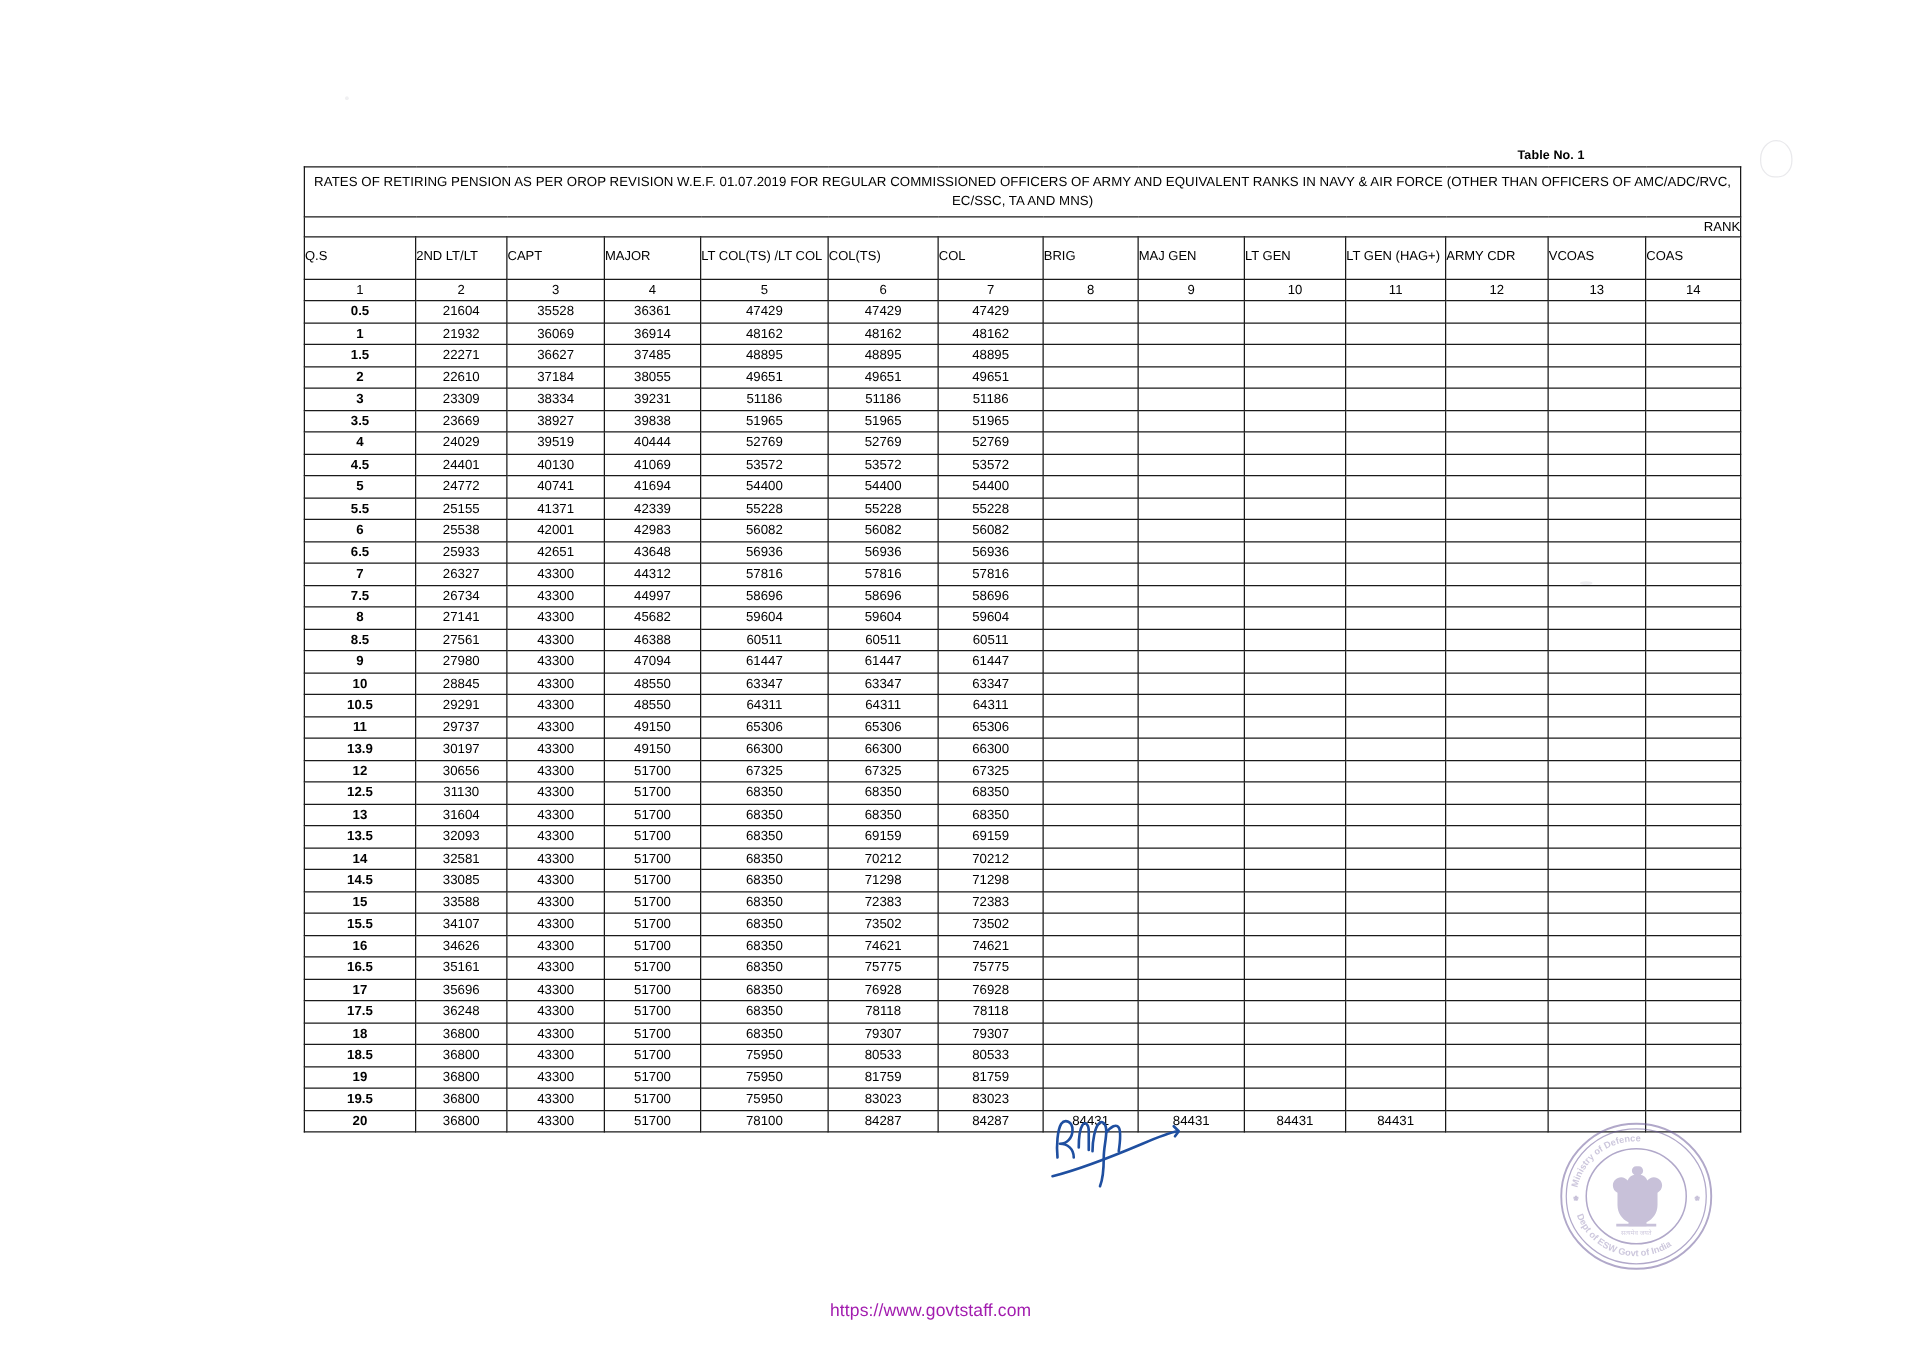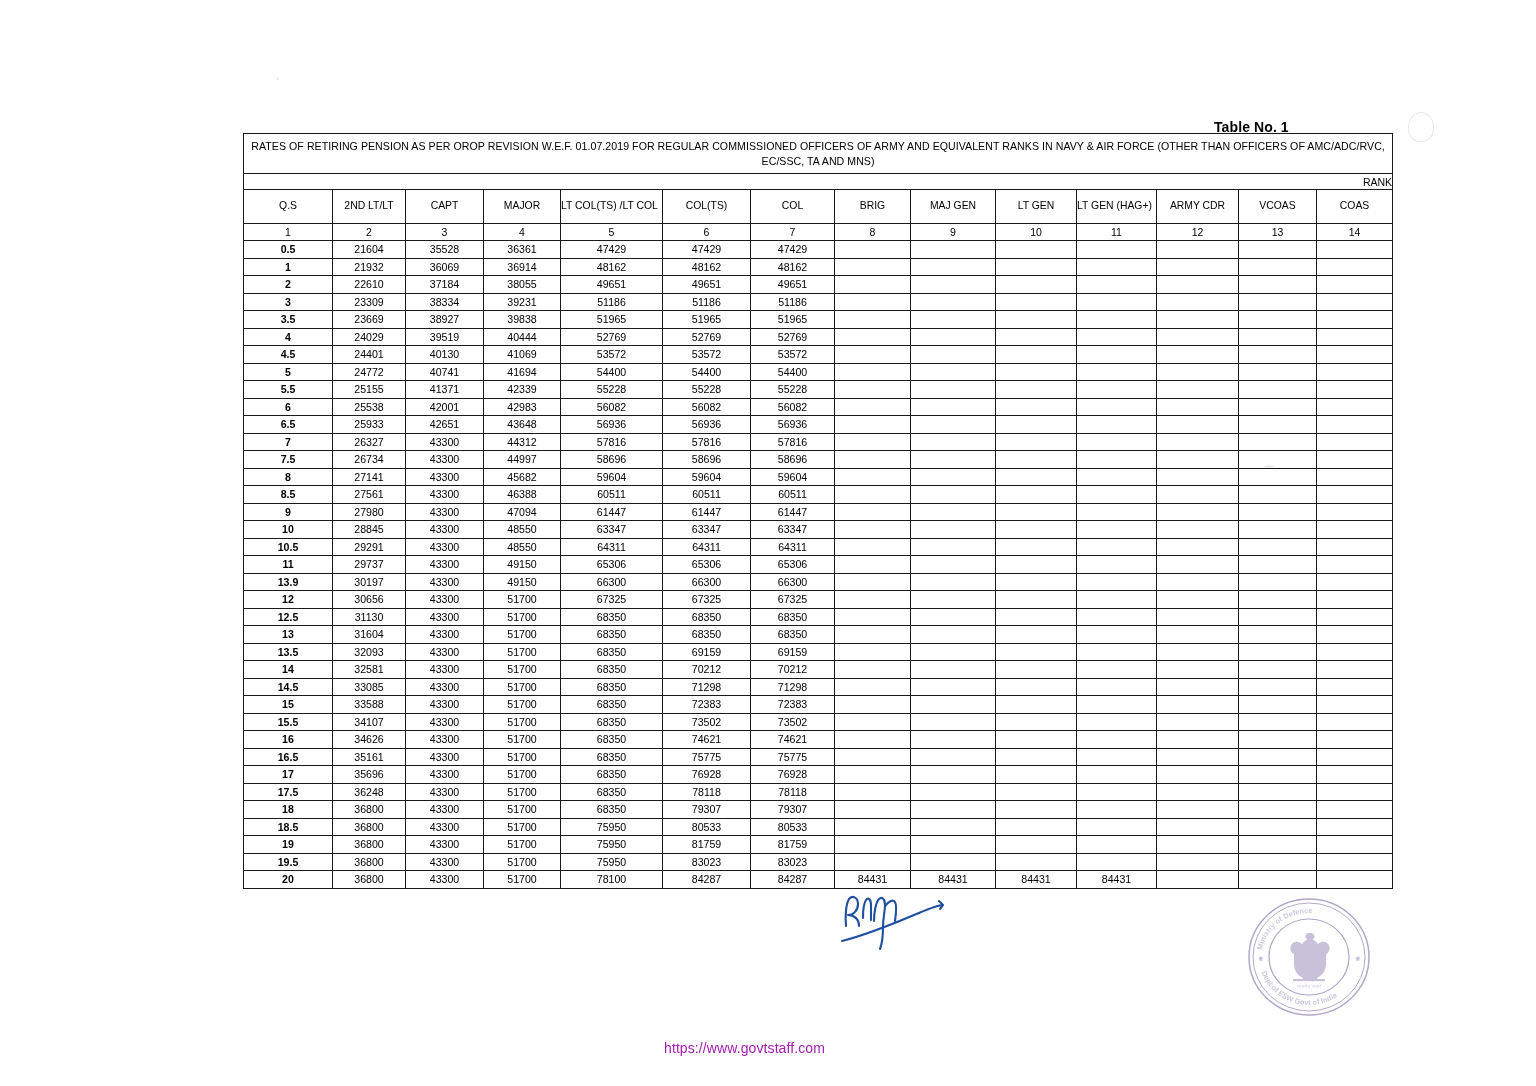--- a/index.html
+++ b/index.html
@@ -26,21 +26,21 @@
   }
   .scan-speck {
     position: absolute;
     background: #f0f0f2;
     border-radius: 50%;
   }
 
   .table-no {
     position: absolute;
     left: 1214px; top: 119px;
-    font-size: 14px;
+    font-size: 10px;
     font-weight: bold;
     letter-spacing: .1px;
     white-space: nowrap;
     text-align: right;
   }
 
   .sheet {
     position: absolute;
     left: 243px; top: 133px;
     width: 1119px;
@@ -72,21 +72,21 @@
   }
   .rank-cell {
     height: 16px;
     text-align: right;
     font-weight: bold;
     font-size: 10.5px;
     line-height: 14px;
   }
   .hdr-cell {
     height: 34px;
-    text-align: center;
+    text-align: left;
     font-weight: bold;
     font-size: 10.4px;
     line-height: 12.5px;
     padding: 2px 0 0 3px;
     overflow: hidden;
     white-space: pre-line;
   }
   .hdr-cell.wrapctr {
     text-align: left;
   }
@@ -224,20 +224,36 @@
           <td class="data-cell">48162</td>
           <td class="data-cell"></td>
           <td class="data-cell"></td>
           <td class="data-cell"></td>
           <td class="data-cell"></td>
           <td class="data-cell"></td>
           <td class="data-cell"></td>
           <td class="data-cell"></td>
         </tr>
         <tr>
+          <td class="data-cell qs">1.5</td>
+          <td class="data-cell">22271</td>
+          <td class="data-cell">36627</td>
+          <td class="data-cell">37485</td>
+          <td class="data-cell">48895</td>
+          <td class="data-cell">48895</td>
+          <td class="data-cell">48895</td>
+          <td class="data-cell"></td>
+          <td class="data-cell"></td>
+          <td class="data-cell"></td>
+          <td class="data-cell"></td>
+          <td class="data-cell"></td>
+          <td class="data-cell"></td>
+          <td class="data-cell"></td>
+        </tr>
+        <tr>
           <td class="data-cell qs">2</td>
           <td class="data-cell">22610</td>
           <td class="data-cell">37184</td>
           <td class="data-cell">38055</td>
           <td class="data-cell">49651</td>
           <td class="data-cell">49651</td>
           <td class="data-cell">49651</td>
           <td class="data-cell"></td>
           <td class="data-cell"></td>
           <td class="data-cell"></td>

